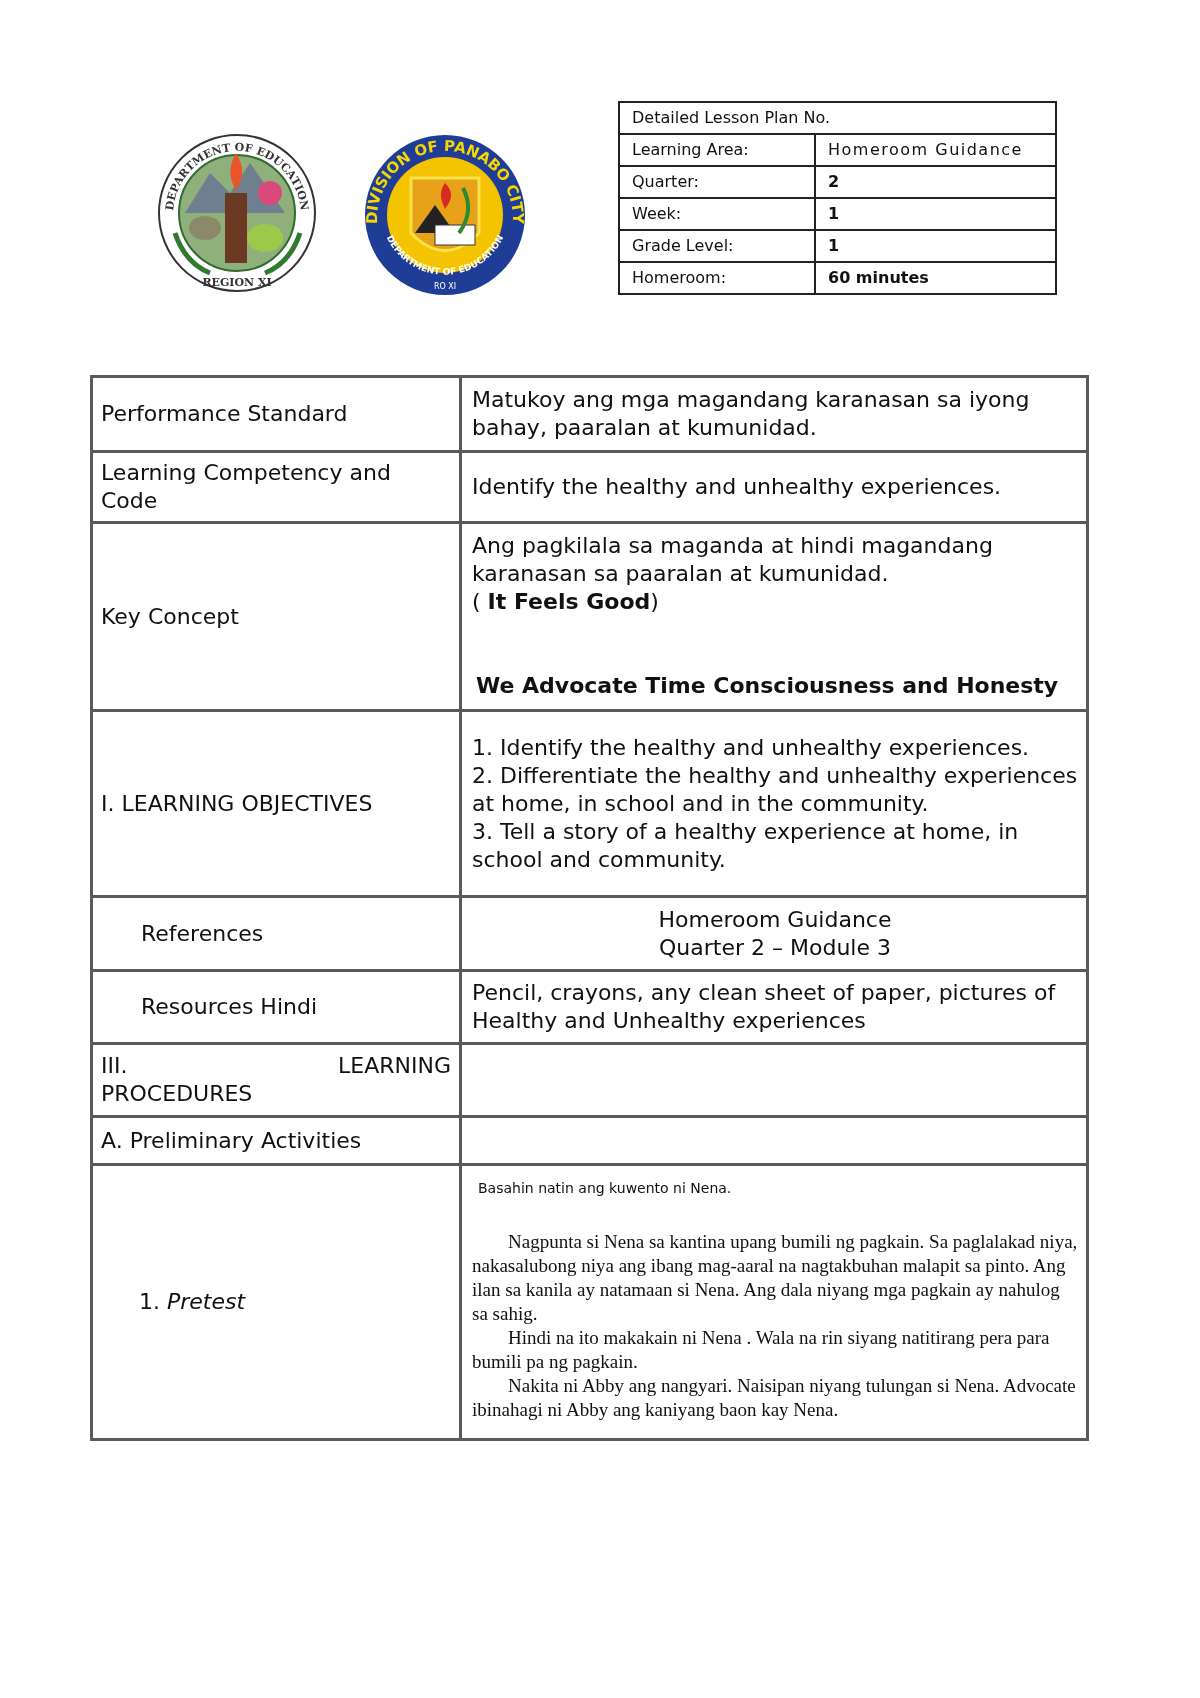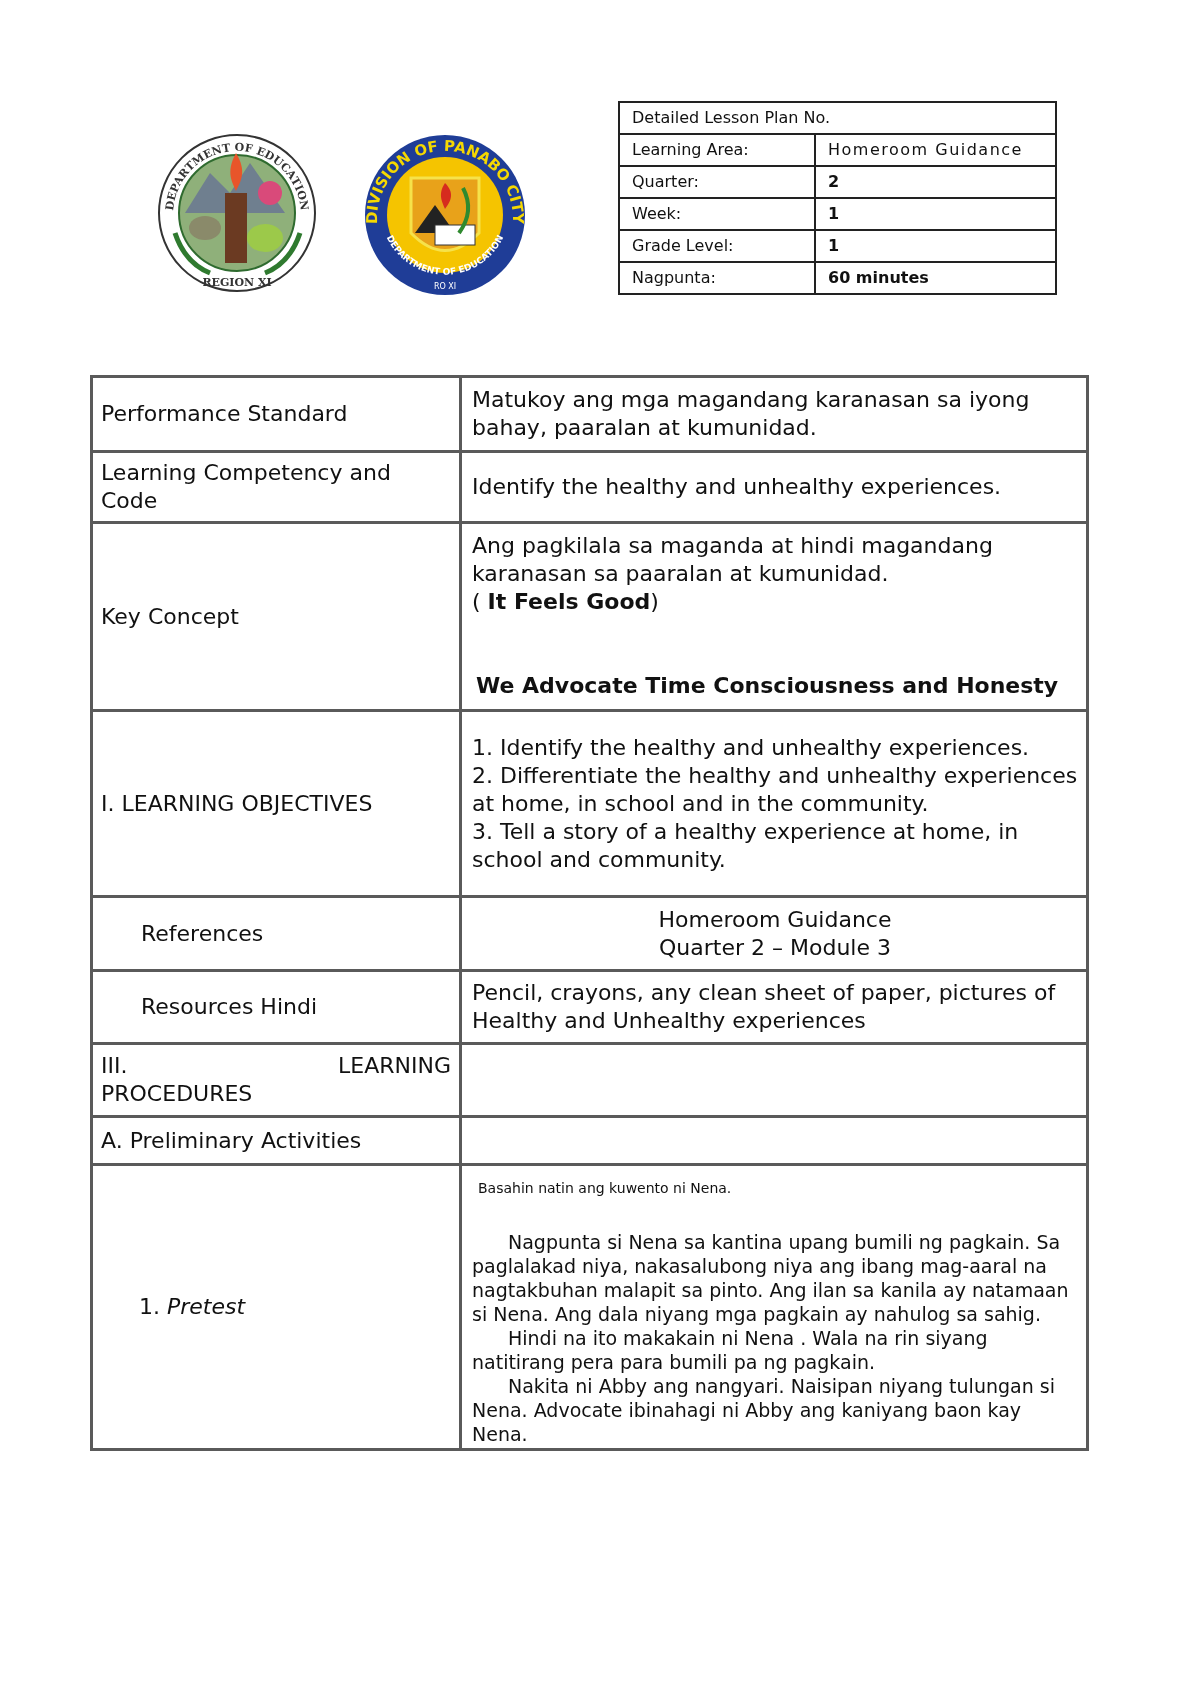--- a/index.html
+++ b/index.html
@@ -21,21 +21,21 @@
   .main { position:absolute; left:90px; top:375px; width:999px;
           border-collapse:collapse; font-size:22px; line-height:28px; }
   .main td { border:3px solid #5a5a5a; padding:2px 8px; vertical-align:middle; }
   .main td.c1 { width:310px; }
   .main td.c2 { padding-left:10px; }
   .indent { padding-left:48px !important; }
   .b { font-weight:bold; }
   .center { text-align:center; }
   .story { font-size:19px; line-height:24px; vertical-align:top !important; padding-top:10px !important; }
   .story .intro { font-size:14px; margin:0 0 30px 6px; }
-  .story p { margin:0; }
+  .story p { margin:0;font-family:Liberation Serif, serif; }
   .ind { text-indent:36px; }
   .justify-spread { display:flex; justify-content:space-between; }
   .pretest-num { padding-left:46px !important; }
   .pretest-num i { font-style:italic; }
 </style>
 </head>
 <body>
 
 <div class="logo" id="logo-deped">
   <svg width="165" height="160" viewBox="0 0 165 160">
@@ -87,21 +87,21 @@
   </tr>
   <tr>
     <td class="lbl">Week:</td>
     <td class="val bold">1</td>
   </tr>
   <tr>
     <td class="lbl">Grade Level:</td>
     <td class="val bold">1</td>
   </tr>
   <tr>
-    <td class="lbl">Nagpunta:</td>
+    <td class="lbl">Homeroom:</td>
     <td class="val bold">60 minutes</td>
   </tr>
 </tbody>
   </table>
 
 <table class="main">
   <tbody>
   <tr style="height:75px">
     <td class="c1">Performance Standard</td>
     <td class="c2">Matukoy ang mga magandang karanasan sa iyong bahay, paaralan at kumunidad.</td>

